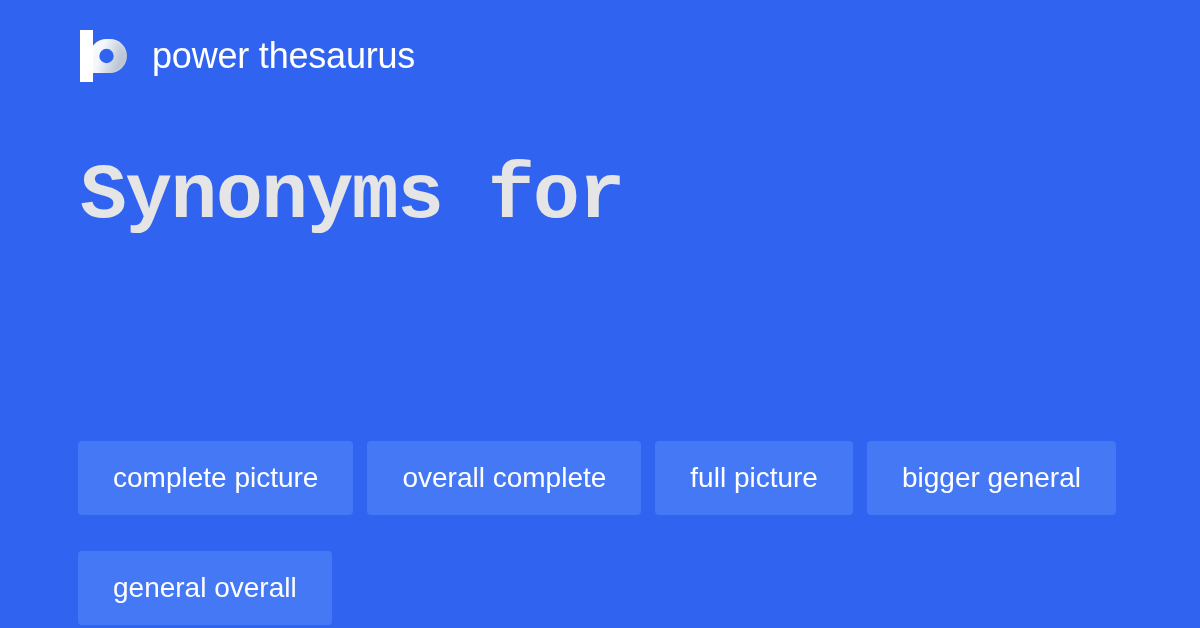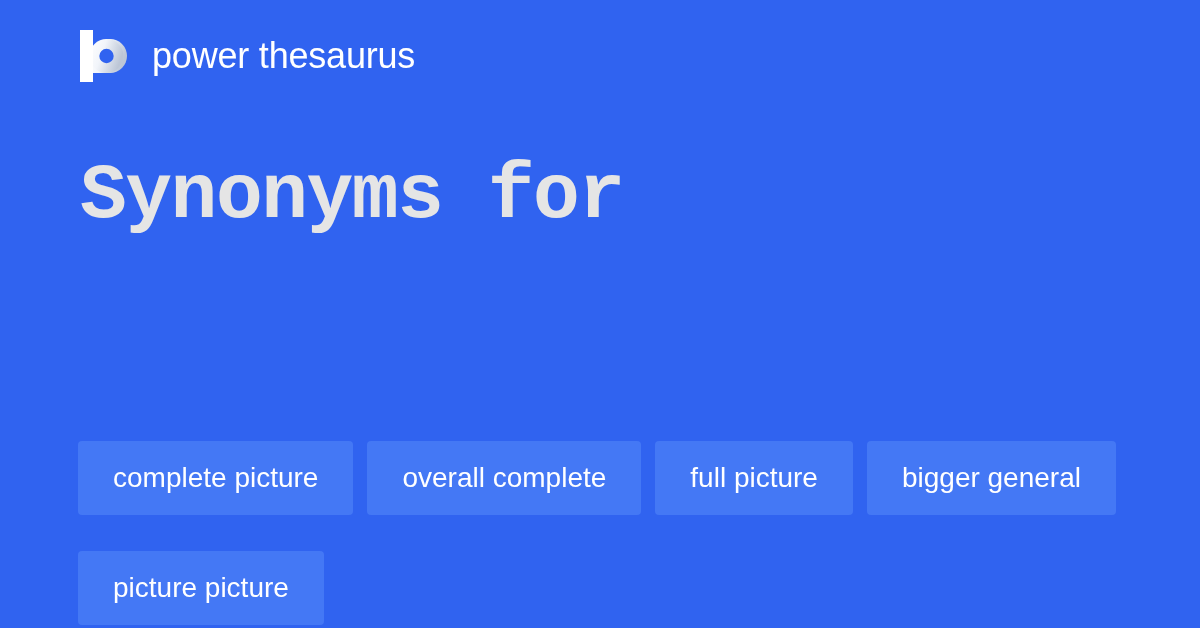--- a/index.html
+++ b/index.html
@@ -120,16 +120,16 @@
 
   <div class="headline">
     <div class="headline-line">Synonyms for</div>
   </div>
 
   <div class="chips">
     <div class="chip">complete picture</div>
     <div class="chip">overall complete</div>
     <div class="chip">full picture</div>
     <div class="chip">bigger general</div>
-    <div class="chip">picture picture</div>
+    <div class="chip">general overall</div>
   </div>
 
 </div>
 
 </body></html>

